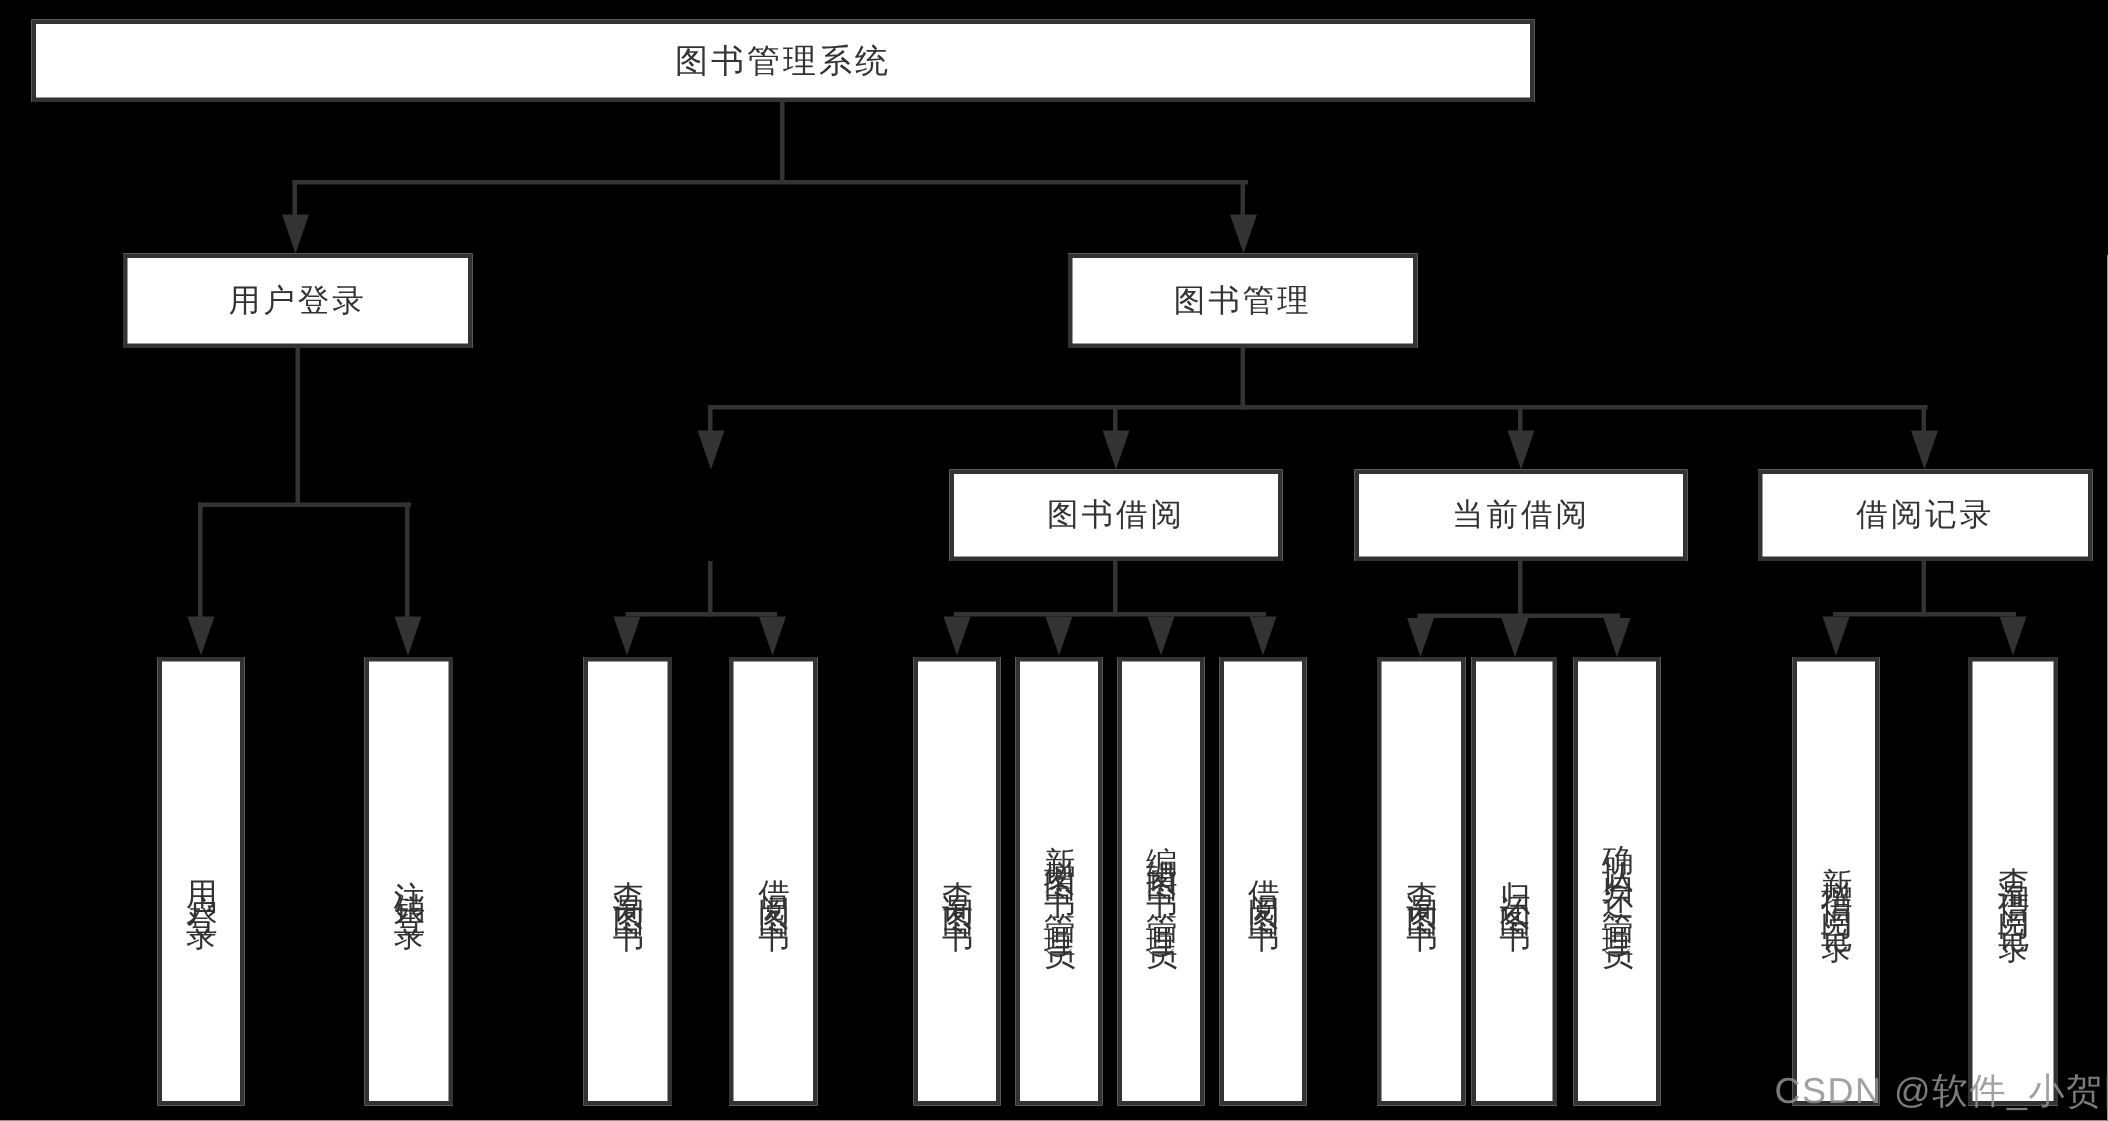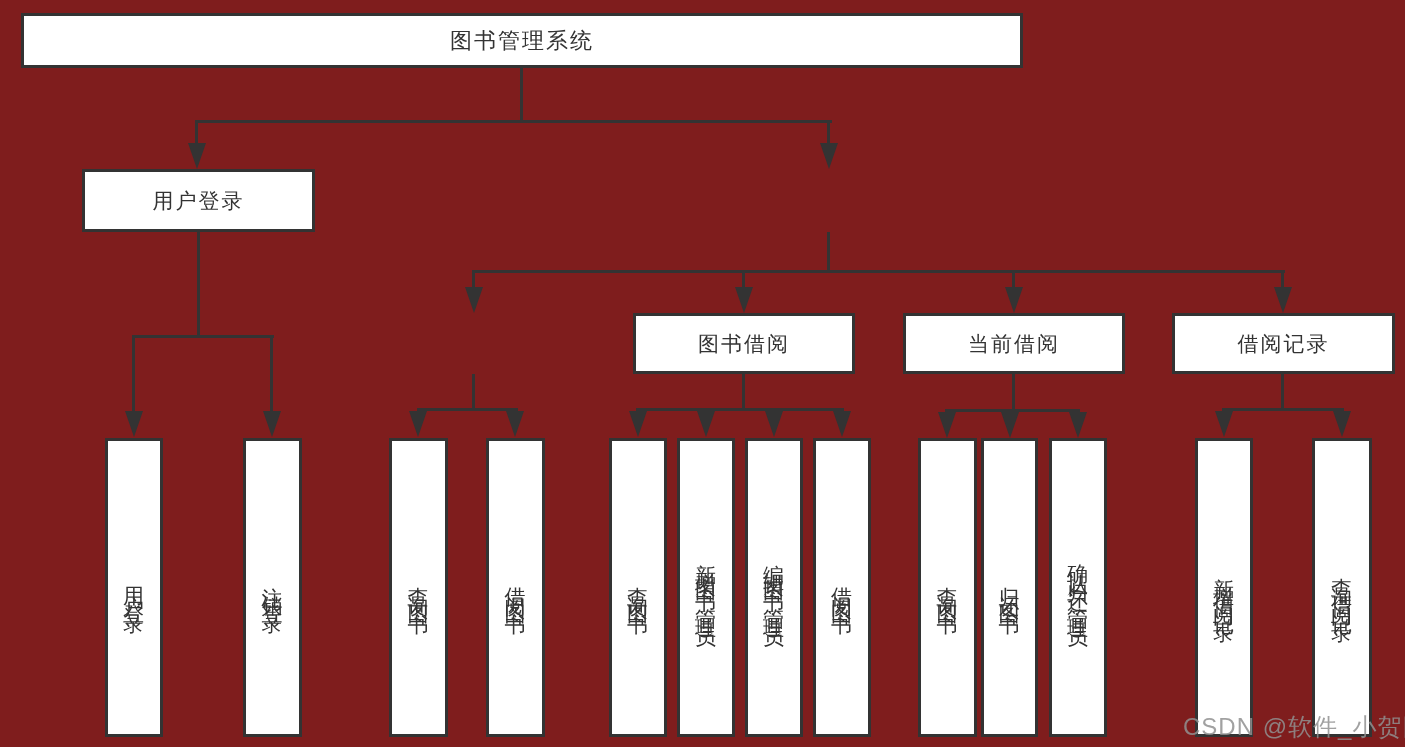--- a/index.html
+++ b/index.html
@@ -1,17 +1,17 @@
 <!DOCTYPE html>
 <html><head>
 <meta charset="utf-8">
 <style>
   html,body{margin:0;padding:0;background:#fff;}
   #canvas{
-    position:relative;width:1405px;height:747px;background:#7f1d1d;overflow:hidden;
+    position:relative;width:1405px;height:747px;background:#000000;overflow:hidden;
     font-family:"Liberation Sans",sans-serif;
   }
   .box{
     position:absolute;box-sizing:border-box;background:#fff;border:3px solid #333;
     display:flex;align-items:center;justify-content:center;
     color:#333;font-size:21px;line-height:1;letter-spacing:2px;white-space:nowrap;
   }
   .box.title{font-size:22px;}
   .box.vert{writing-mode:vertical-rl;letter-spacing:9px;font-size:21px;}
   .hline{position:absolute;height:3px;background:#333;}
@@ -34,20 +34,21 @@
   <div class="box title" style="left:21px;top:13px;width:1002px;height:55px;">图书管理系统</div>
 
   <div class="vline" style="left:520px;top:68px;height:53px;"></div>
   <div class="hline" style="left:195px;top:120px;width:637px;"></div>
   <div class="vline" style="left:195px;top:120px;height:25px;"></div>
   <div class="arrow" style="left:188px;top:143px;"></div>
   <div class="vline" style="left:827px;top:120px;height:25px;"></div>
   <div class="arrow" style="left:820px;top:143px;"></div>
 
   <div class="box" style="left:82px;top:169px;width:233px;height:63px;">用户登录</div>
+  <div class="box" style="left:712px;top:169px;width:233px;height:63px;">图书管理</div>
 
   <div class="vline" style="left:197px;top:232px;height:105px;"></div>
   <div class="hline" style="left:132px;top:335px;width:142px;"></div>
   <div class="vline" style="left:132px;top:335px;height:78px;"></div>
   <div class="arrow" style="left:125px;top:411px;"></div>
   <div class="vline" style="left:270px;top:335px;height:78px;"></div>
   <div class="arrow" style="left:263px;top:411px;"></div>
 
   <div class="vline" style="left:827px;top:232px;height:41px;"></div>
   <div class="hline" style="left:472px;top:270px;width:813px;"></div>

